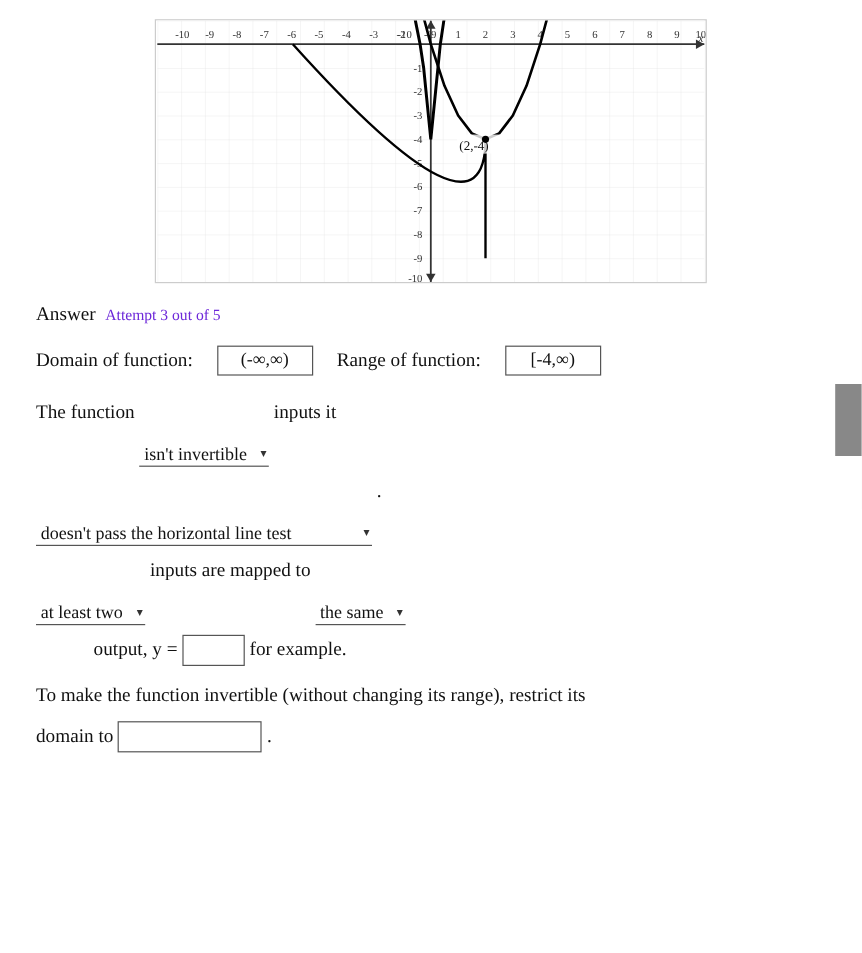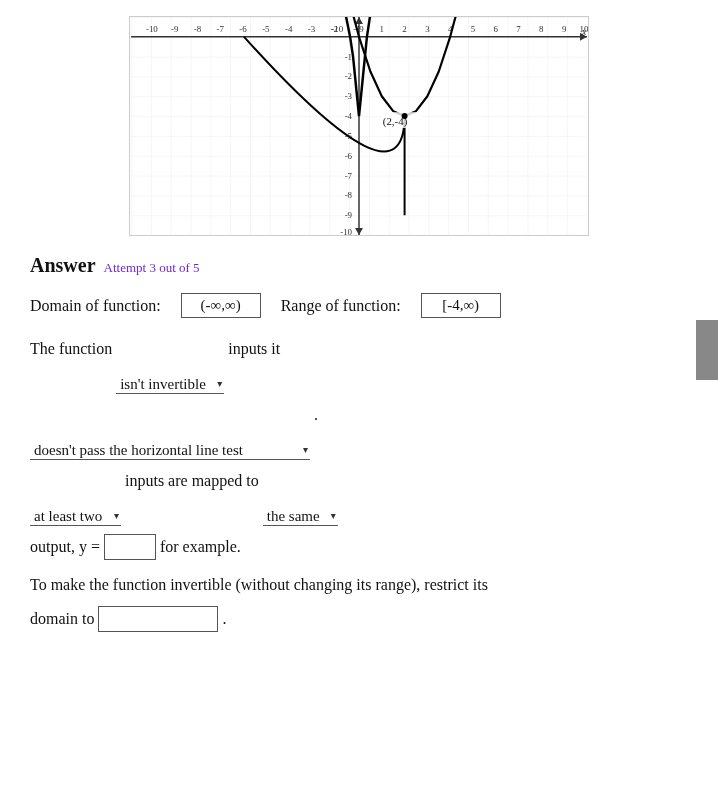--- a/index.html
+++ b/index.html
@@ -48,22 +48,22 @@
     }
 
     .answer-header {
       display: flex;
       align-items: baseline;
       gap: 8px;
       margin-bottom: 16px;
     }
 
     .answer-label {
-      font-weight: bold;
-      font-size: 20px;
+      font-weight: normal;
+      font-size: 16px;
     }
 
     .attempt-text {
       font-size: 13px;
       color: #6d28d9;
     }
 
     
     .domain-range-row {
       display: flex;
@@ -154,20 +154,21 @@
       top: 320px;
       width: 22px;
       height: 60px;
       background: #888;
       border: none;
       cursor: pointer;
     }
 
     .last-row {
       margin-top: 6px;
+      margin-left: 48px;
     }
   </style>
 </head>
 <body>
 
 <div class="page-container">
 
   <div class="graph-container">
     <div class="graph-wrapper">
       <svg class="graph-svg" viewBox="0 0 460 220" xmlns="http://www.w3.org/2000/svg">

